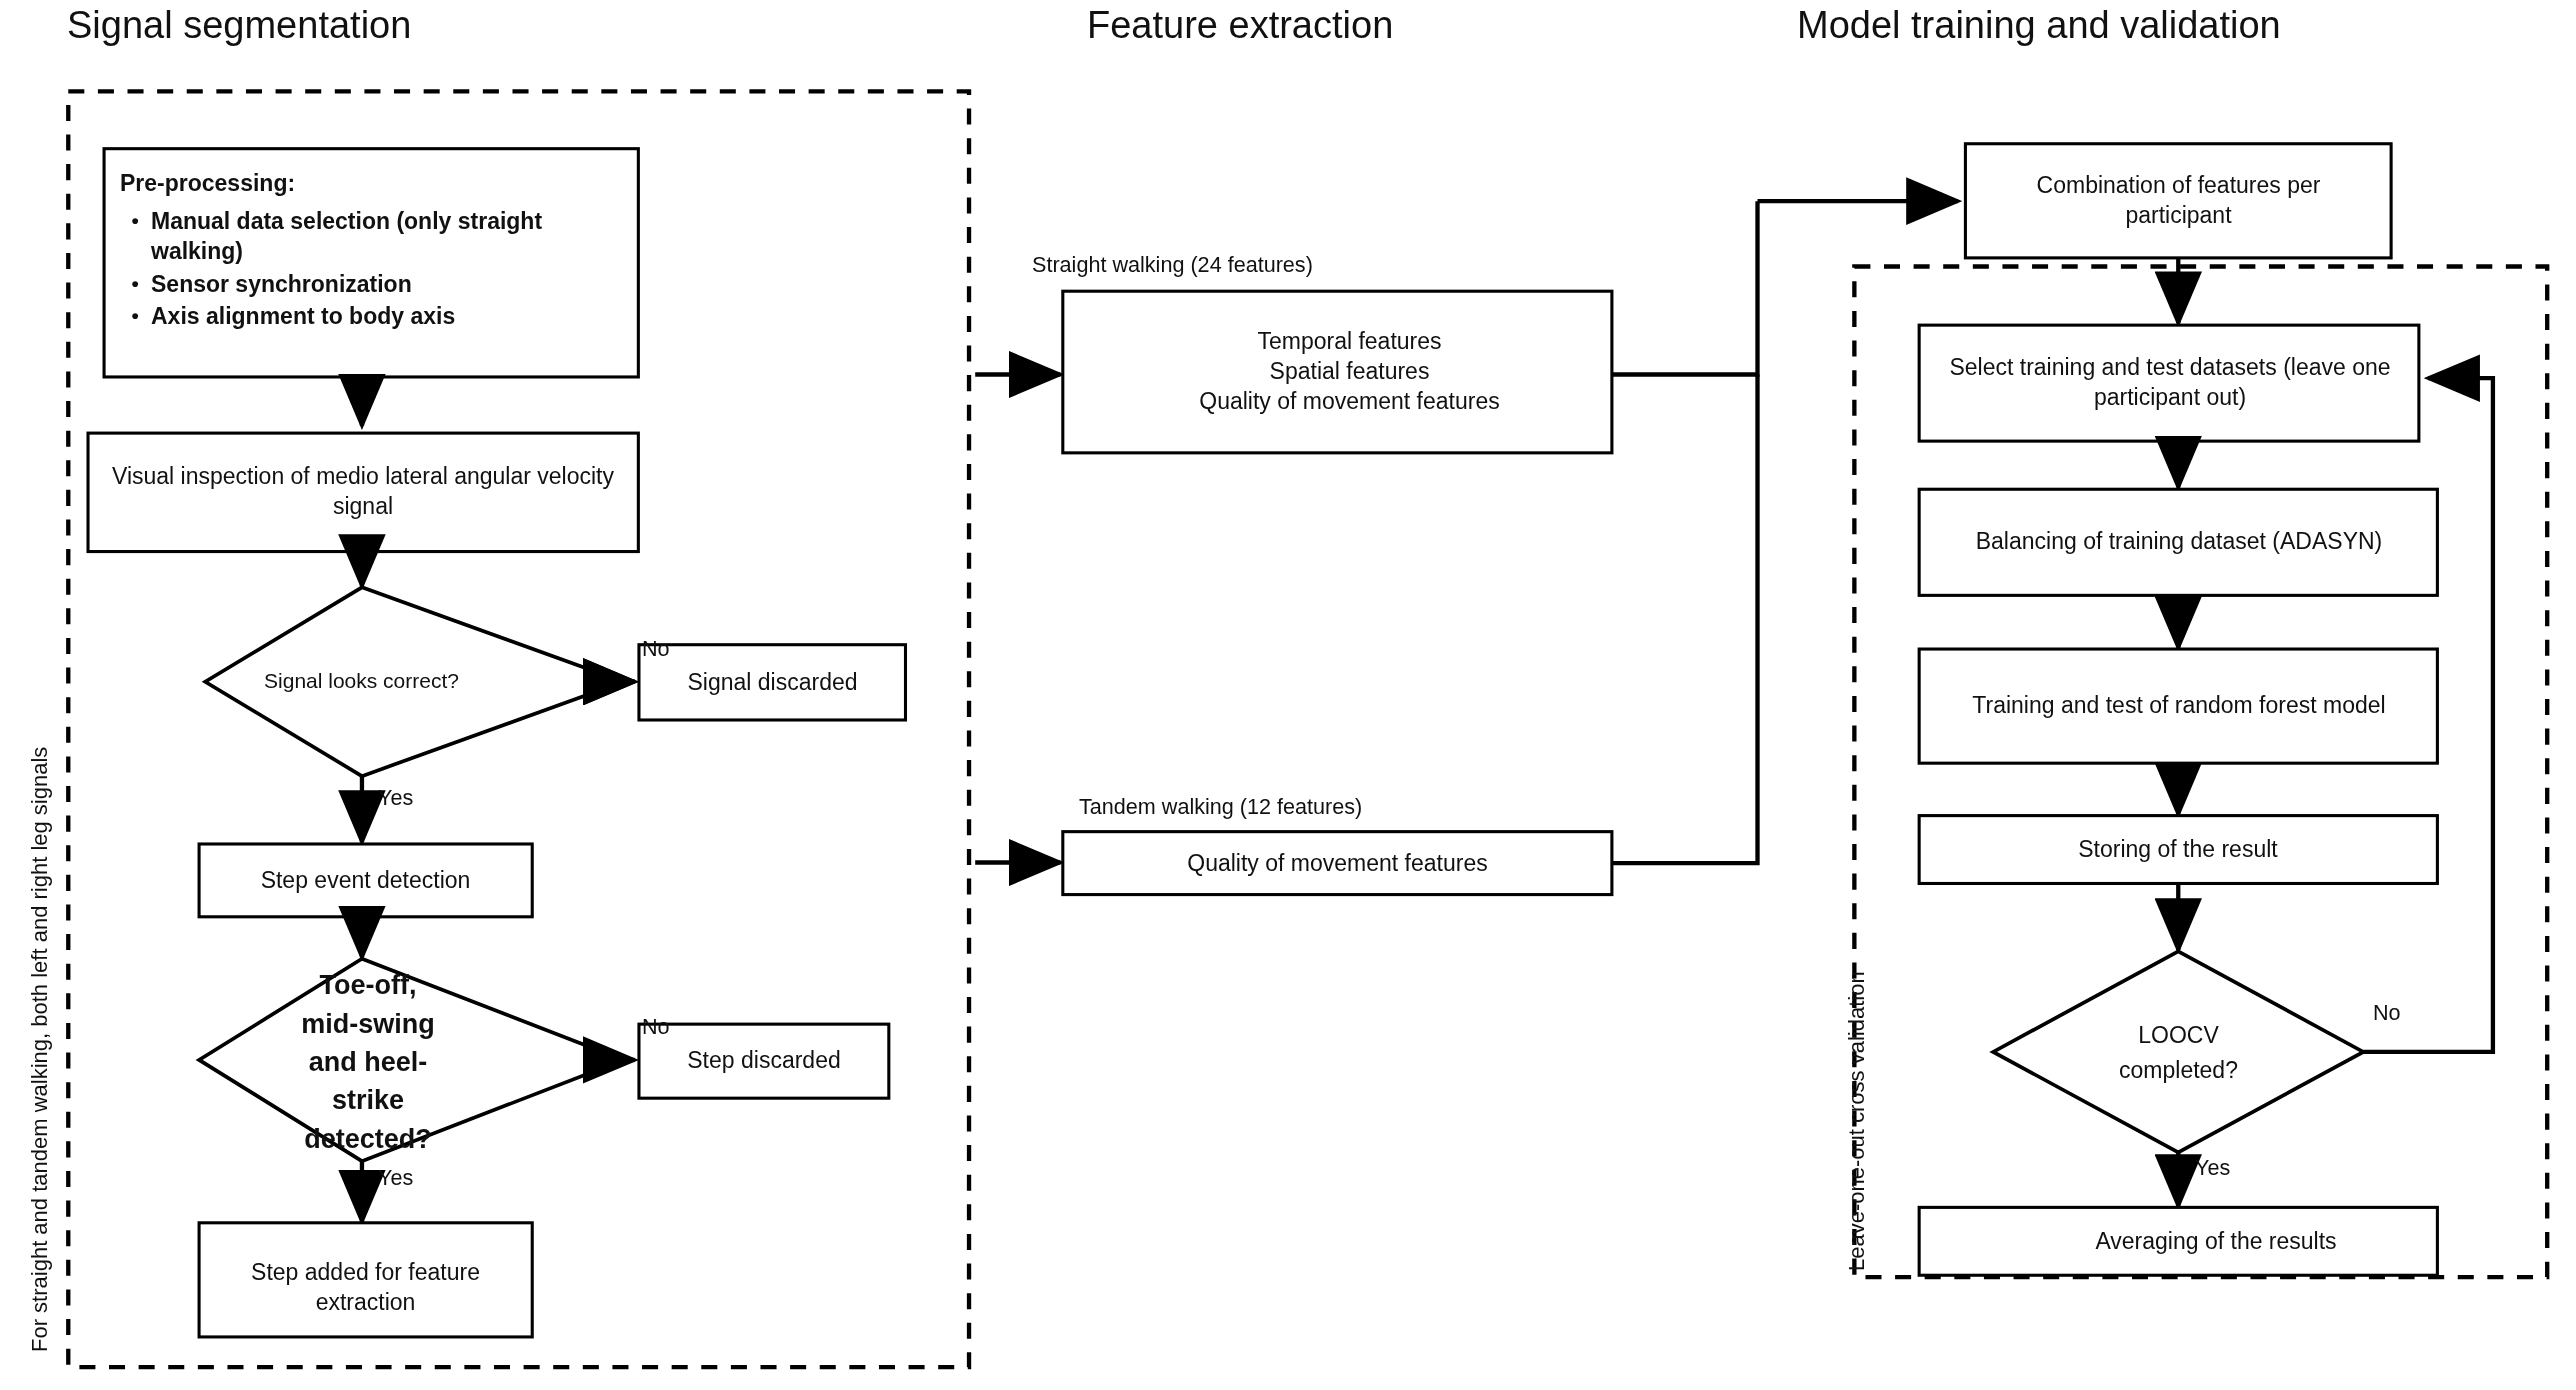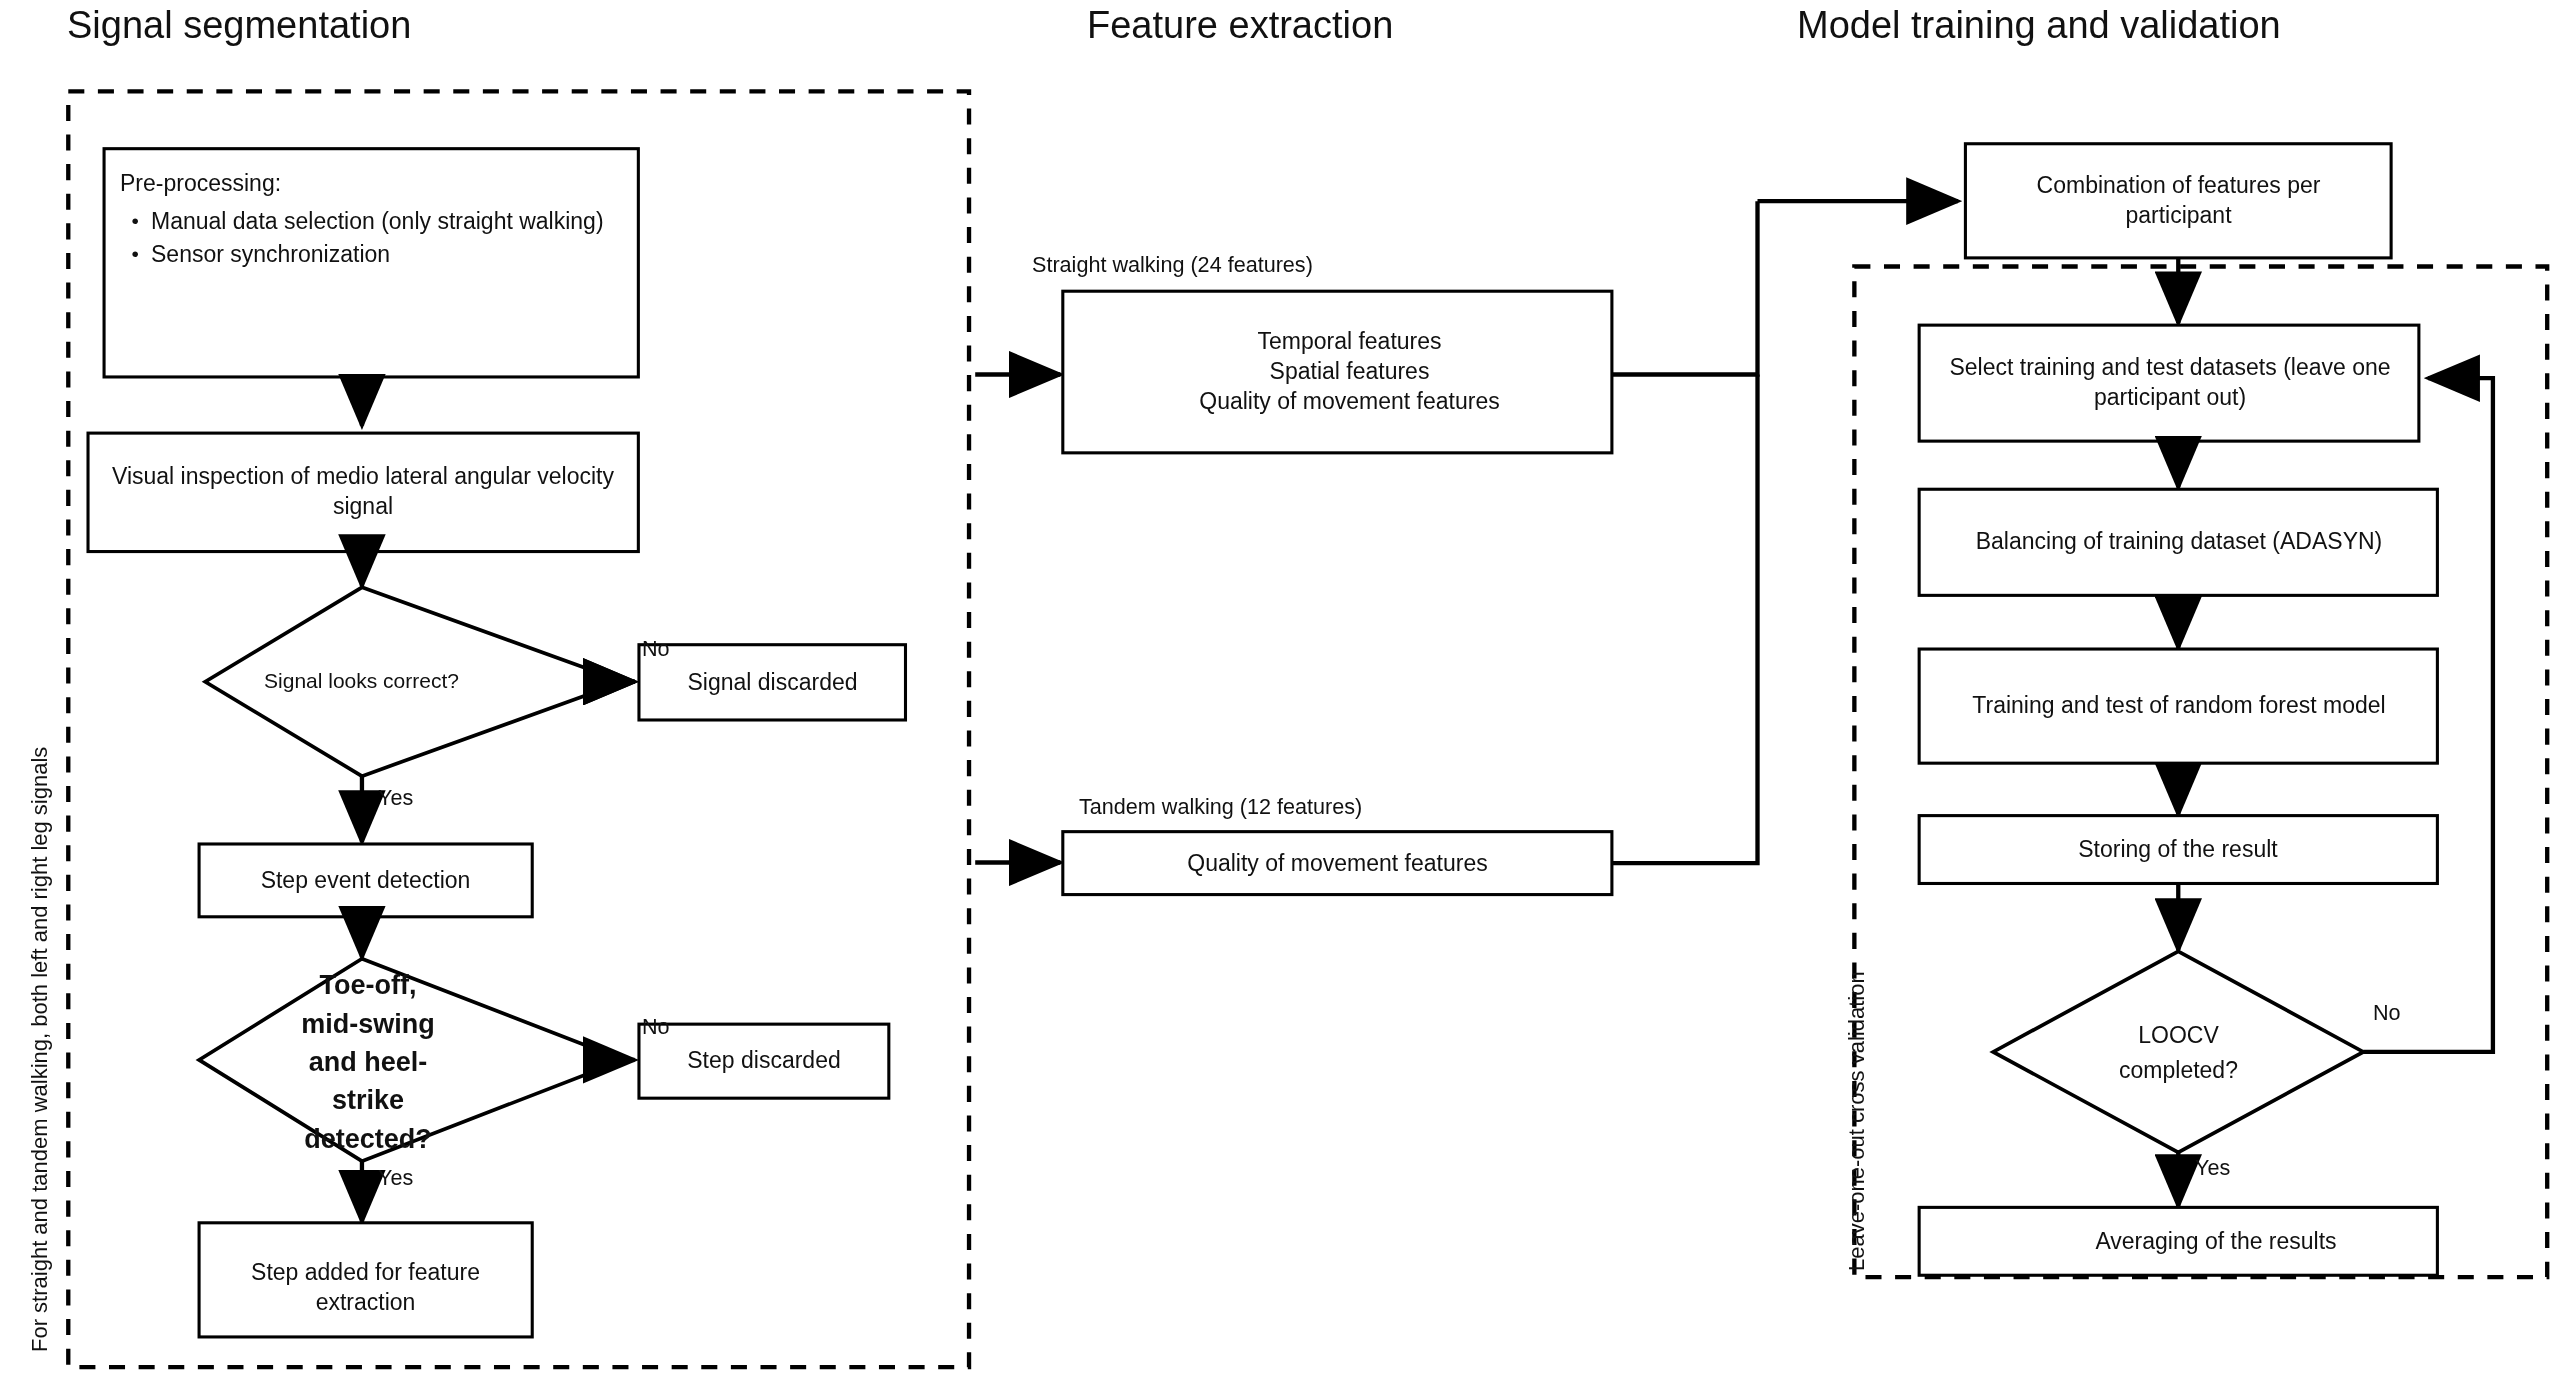--- a/index.html
+++ b/index.html
@@ -4,21 +4,21 @@
 <style>
   html,body{margin:0;padding:0;background:#ffffff;}
   body{font-family:"Liberation Sans","DejaVu Sans",sans-serif;color:#000;}
   #stage{position:relative;width:2576px;height:1390px;background:#fff;overflow:hidden;}
   svg.layer{position:absolute;left:0;top:0;width:2576px;height:1390px;}
   .colhead{position:absolute;font-size:38px;line-height:1;color:#111;white-space:nowrap;}
   .vlabel{position:absolute;font-size:22px;white-space:nowrap;transform-origin:0 0;color:#111;}
   .nodetext{position:absolute;display:flex;align-items:center;justify-content:center;
             text-align:center;font-size:23px;line-height:1.30;color:#111;
             box-sizing:border-box;pointer-events:none;}
-  .nodetext.left-al{justify-content:flex-start;text-align:left;align-items:flex-start;}
+  .nodetext.left-al{justify-content:flex-start;text-align:left;align-items:flex-start;font-weight:bold;}
   .edgelabel{position:absolute;font-size:21.6px;color:#111;white-space:nowrap;}
   .caption{position:absolute;font-size:21.6px;color:#111;white-space:nowrap;}
   .bullets{margin:4px;padding:0;list-style:none;}
   .bullets li{position:relative;padding-left:27px;margin-bottom:2.5px;}
   .bullets li:before{content:"\2022";position:absolute;left:7.4px;top:0;font-size:21px;}
   .prehead{margin:0 0 5px 0;}
 </style>
 </head>
 <body>
 
@@ -110,20 +110,21 @@
   <div class="colhead" style="left:1797px;top:6.2px;">Model training and validation</div>
 
   <div class="vlabel" style="left:27px;top:1352px;transform:rotate(-90deg);">For straight and tandem walking, both left and right leg signals</div>
   <div class="vlabel" style="left:1844px;top:1271px;transform:rotate(-90deg);">Leave-one-out cross validation</div>
 
   <div class="nodetext left-al" style="left:110px;top:155px;width:522px;height:216px;padding:13.6px 10px;flex-direction:column;">
     <div class="prehead">Pre-processing:</div>
     <ul class="bullets">
       <li>Manual data selection (only straight walking)</li>
       <li>Sensor synchronization</li>
+      <li>Axis alignment to body axis</li>
     </ul>
   </div>
 
   <div class="nodetext" style="left:94px;top:433px;width:538px;height:118px;padding:0 16px;">Visual inspection of medio lateral angular velocity signal</div>
 
   <div class="nodetext" style="left:263px;top:620px;width:197px;height:123px;font-size:21px;line-height:1.55;">Signal looks correct?</div>
 
   <div class="edgelabel" style="left:642px;top:636px;">No</div>
 
   <div class="nodetext" style="left:639px;top:645px;width:267px;height:75px;">Signal discarded</div>

